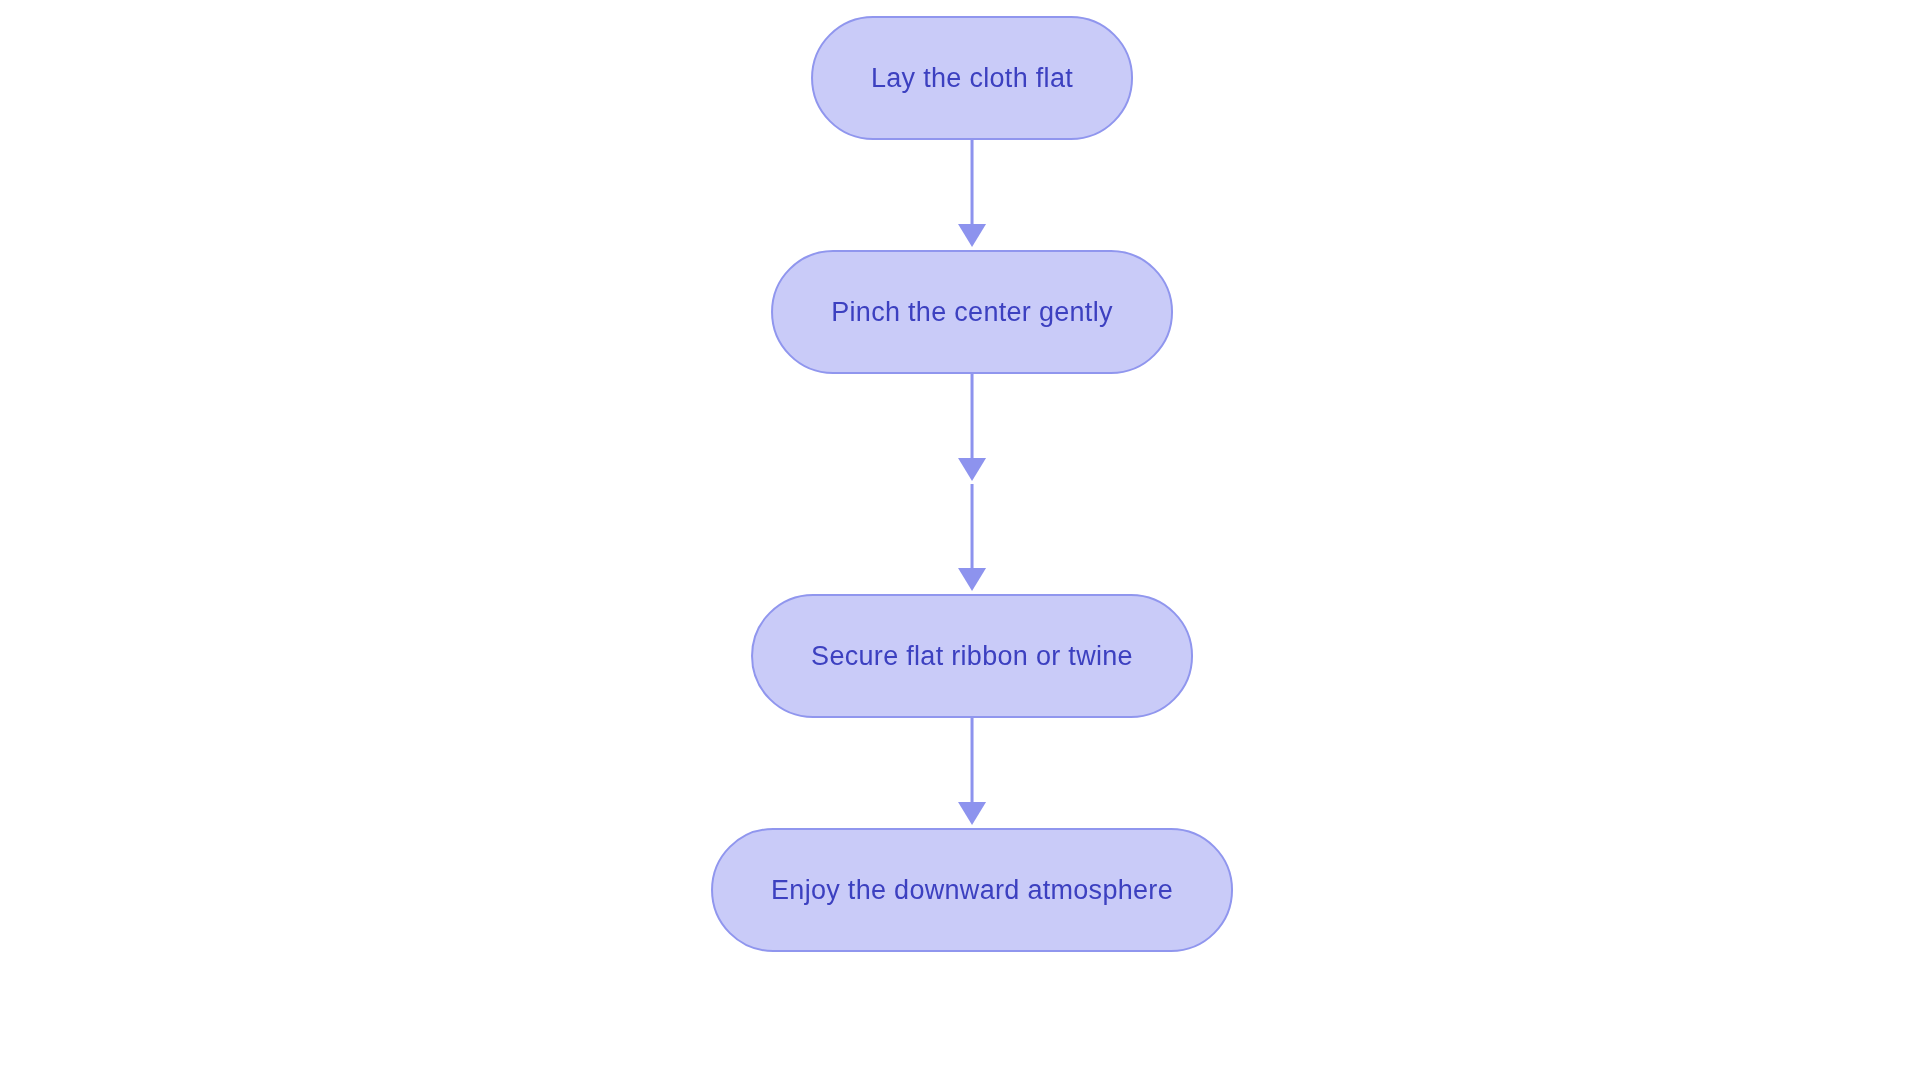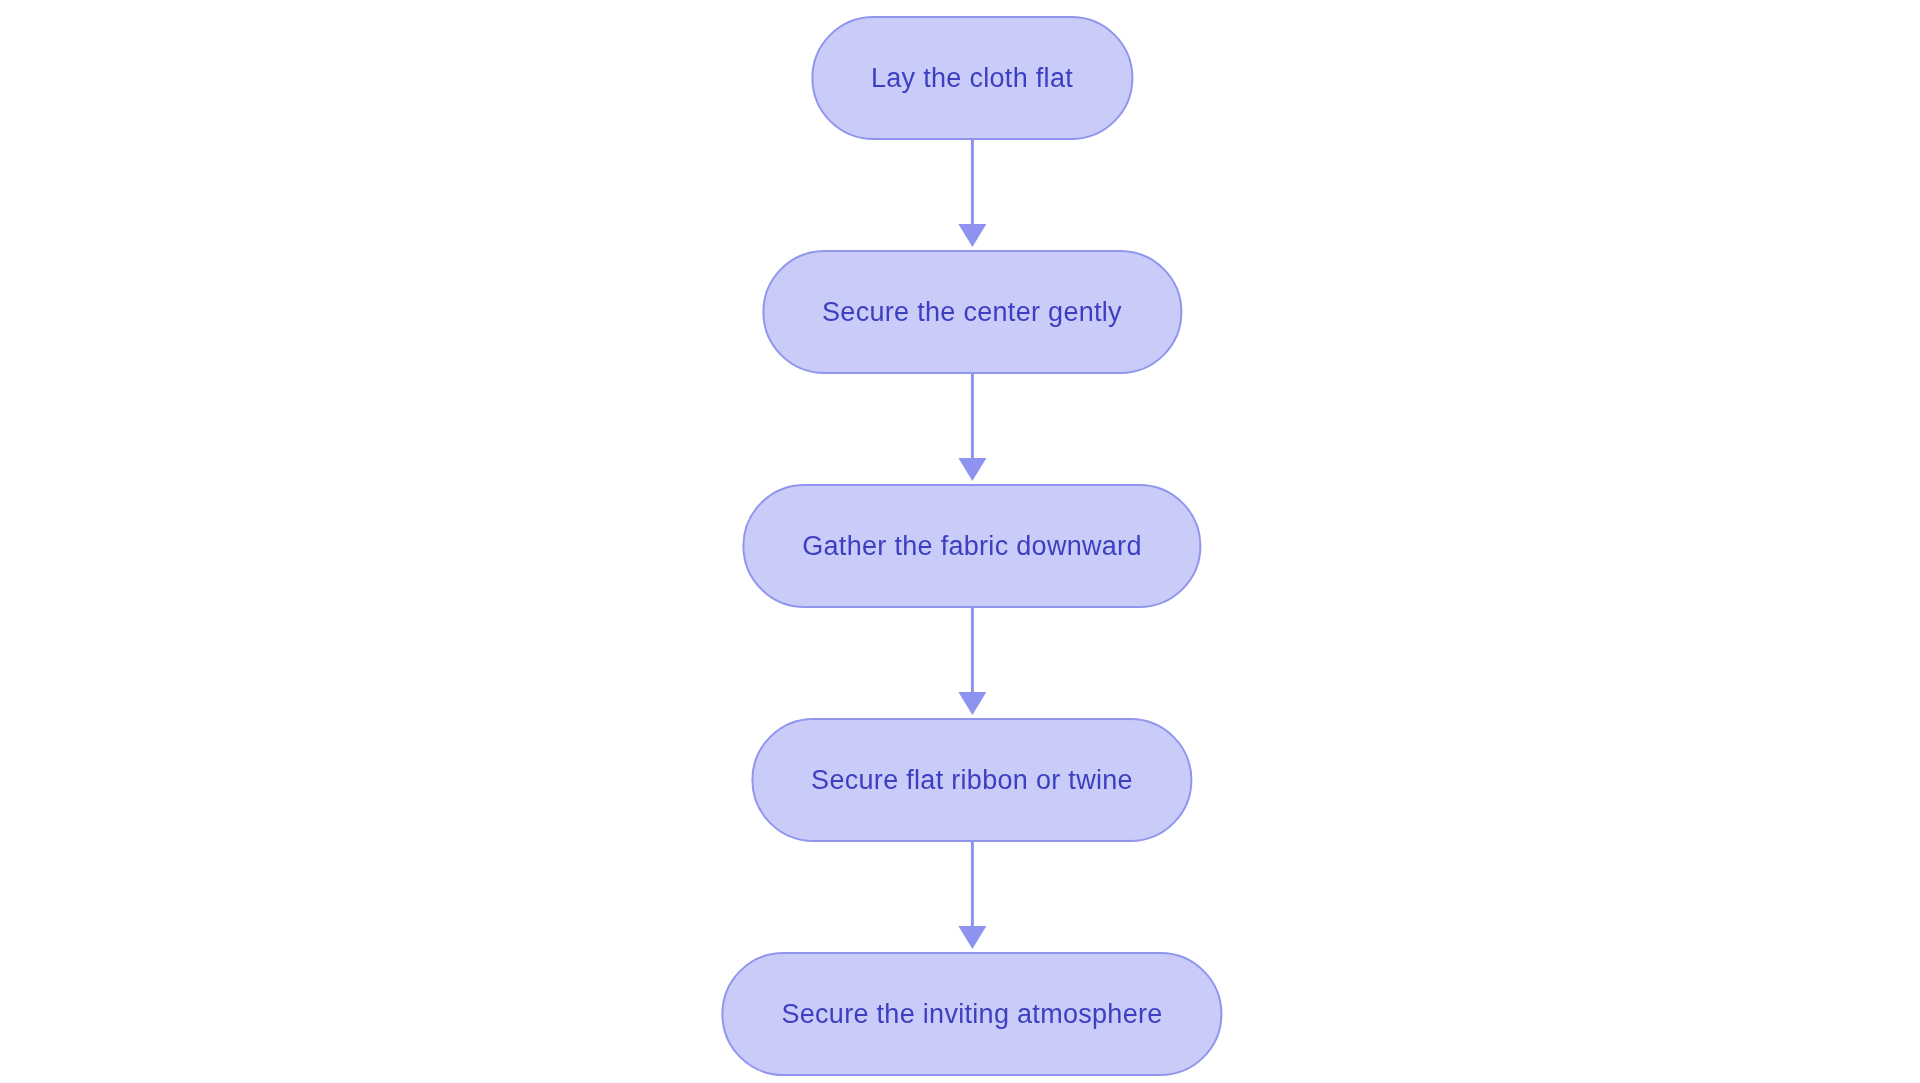--- a/index.html
+++ b/index.html
@@ -83,44 +83,41 @@
     <div class="flow-node">
       <span>Lay the cloth flat</span>
     </div>
 
     <div class="flow-edge">
       <div class="edge-shaft"></div>
       <div class="edge-head"></div>
     </div>
 
     <div class="flow-node">
-      <span>Secure the center gently</span>
+      <span>Pinch the center gently</span>
     </div>
 
     <div class="flow-edge">
       <div class="edge-shaft"></div>
       <div class="edge-head"></div>
     </div>
 
-    <div class="flow-node">
-      <span>Gather the fabric downward</span>
-    </div>
 
     <div class="flow-edge">
       <div class="edge-shaft"></div>
       <div class="edge-head"></div>
     </div>
 
     <div class="flow-node">
       <span>Secure flat ribbon or twine</span>
     </div>
 
     <div class="flow-edge">
       <div class="edge-shaft"></div>
       <div class="edge-head"></div>
     </div>
 
     <div class="flow-node">
-      <span>Secure the inviting atmosphere</span>
+      <span>Enjoy the downward atmosphere</span>
     </div>
 
   </div>
 </div>
 
 </body></html>

